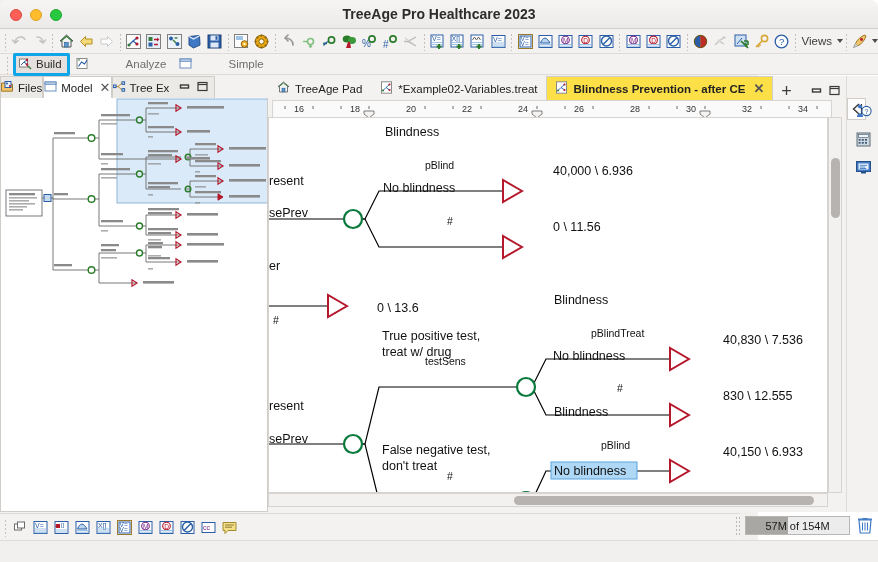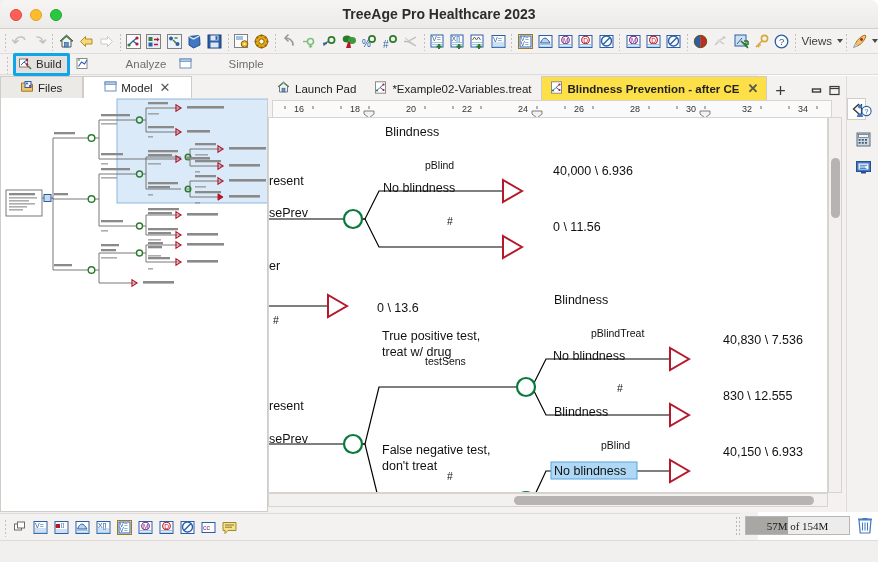--- a/index.html
+++ b/index.html
@@ -77,21 +77,21 @@
   }
   .menu-btn.dim { color: #6e6e6e; gap: 37px; }
 
   
   .left-tabs {
     position: absolute; left: 0; top: 76px; width: 268px; height: 22px;
     background: #f4f2f0; display: flex; align-items: flex-end;
   }
   .ltab {
     display: flex; align-items: center; gap: 4px;
-    height: 22px; padding: 0 20px; font-size: 11.5px; color: #222;
+    height: 22px; padding: 0 0; font-size: 11.5px; color: #222;
     border: 1px solid #d0ccc8; border-bottom: none;
     background: #eceae7;
   }
   .ltab.sel { background: #ffffff; }
   .win-ctl { display: flex; align-items: center; gap: 7px; padding: 0 6px; margin-left: auto; }
 
   
   .minimap {
     position: absolute; left: 0; top: 98px; width: 268px; height: 414px;
     background: #ffffff; border: 1px solid #d0ccc8; border-top: none;
@@ -174,21 +174,21 @@
 
   
   .statusbar {
     position: absolute; left: 0; top: 540px; width: 878px; height: 22px;
     background: #f2f0ee; border-top: 1px solid #dedbd8;
   }
   .heap {
     position: absolute; left: 745px; top: 516px; width: 105px; height: 19px;
     background: #ececec; border: 1px solid #b8b5b2;
     font-size: 11px; color: #1a1a1a;
-    display: flex; align-items: center; justify-content: center; font-family: Liberation Serif, serif;
+    display: flex; align-items: center; justify-content: center;
   }
   .heap-fill {
     position: absolute; left: 0; top: 0; bottom: 0; width: 41%;
     background: #a9a7a4;
   }
   .heap-text { position: relative; z-index: 2; }
   .trash {
     position: absolute; left: 856px; top: 515px; width: 18px; height: 20px;
   }
   .heap-grip {
@@ -558,20 +558,44 @@
     </div>
     <div class="ltab sel">
       <span>
         <svg width="13" height="13" viewBox="0 0 13 13">
             <rect x="1" y="2" width="11" height="9" fill="#fff" stroke="#6a8fbf"></rect>
             <rect x="1" y="2" width="11" height="2.3" fill="#c6dbf0" stroke="#6a8fbf"></rect>
           </svg>
       </span>
       <span>Model</span>
       <span class="etab-close">✕</span>
+    </div>
+    <div class="ltab">
+      <span>
+        <svg width="13" height="13" viewBox="0 0 13 13">
+            <path d="M2 6.5 h3 M5 6.5 L9 3 M5 6.5 L9 10" stroke="#c08a2a" stroke-width="1" fill="none"></path>
+            <rect x="0.5" y="5" width="2.6" height="2.6" fill="#c6dbf0" stroke="#2a5fa8"></rect>
+            <rect x="9" y="1.8" width="2.6" height="2.6" fill="#c6dbf0" stroke="#2a5fa8"></rect>
+            <rect x="9" y="8.6" width="2.6" height="2.6" fill="#c6dbf0" stroke="#2a5fa8"></rect>
+          </svg>
+      </span>
+      <span>Tree Ex</span>
+      <span class="win-ctl">
+        <span>
+          <svg width="11" height="11" viewBox="0 0 11 11">
+              <rect x="1.5" y="4" width="8" height="3" fill="none" stroke="#3a3a3a" stroke-width="1.4"></rect>
+            </svg>
+        </span>
+        <span>
+          <svg width="11" height="11" viewBox="0 0 11 11">
+              <rect x="1" y="1.5" width="9" height="8" fill="none" stroke="#3a3a3a" stroke-width="1.2"></rect>
+              <path d="M1 3.5 h9" stroke="#3a3a3a" stroke-width="1.2"></path>
+            </svg>
+        </span>
+      </span>
     </div>
   </div>
 
   <div class="minimap">
     <svg width="268" height="414" viewBox="0 0 268 414">
 
       <rect x="116" y="1" width="152" height="104" fill="#dbeaf8" stroke="#8fb8dc" stroke-width="1"></rect>
       <g stroke="#6a6a6a" stroke-width="0.9" fill="none">
 
         <rect x="5" y="92" width="36" height="26" fill="#ffffff" stroke="#6a6a6a"></rect>
@@ -798,21 +822,21 @@
   <div class="editor">
     <div class="etabs">
       <div class="etab inactive">
         <span>
           <svg width="13" height="13" viewBox="0 0 13 13">
               <path d="M6.5 1 L12 5.6 H10.5 V11 H2.5 V5.6 H1 Z" fill="#f2f2f2" stroke="#53565a" stroke-width=".8"></path>
               <rect x="5" y="7.2" width="3" height="3.6" fill="#5b9bd5" stroke="#2e5f8c" stroke-width=".6"></rect>
               <path d="M2 5.6 L6.5 2 L11 5.6" fill="none" stroke="#3f7f3f" stroke-width="1"></path>
             </svg>
         </span>
-        <span>Launch Pad</span>
+        <span>TreeAge Pad</span>
       </div>
       <div class="etab inactive">
         <span>
           <svg width="13" height="13" viewBox="0 0 13 13">
               <rect x="1.5" y="0.8" width="10" height="11.4" fill="#fff" stroke="#8a8a8a"></rect>
               <path d="M3 9.5 L6 6.5 L9.5 3.5 M6 6.5 L9.5 9" stroke="#2a5fa8" stroke-width=".9" fill="none"></path>
               <circle cx="3" cy="9.5" r="1.1" fill="#3a7c3a"></circle>
               <circle cx="9.5" cy="3.5" r="1.1" fill="#b5172b"></circle>
               <circle cx="9.5" cy="9" r="1.1" fill="#b5172b"></circle>
             </svg>

